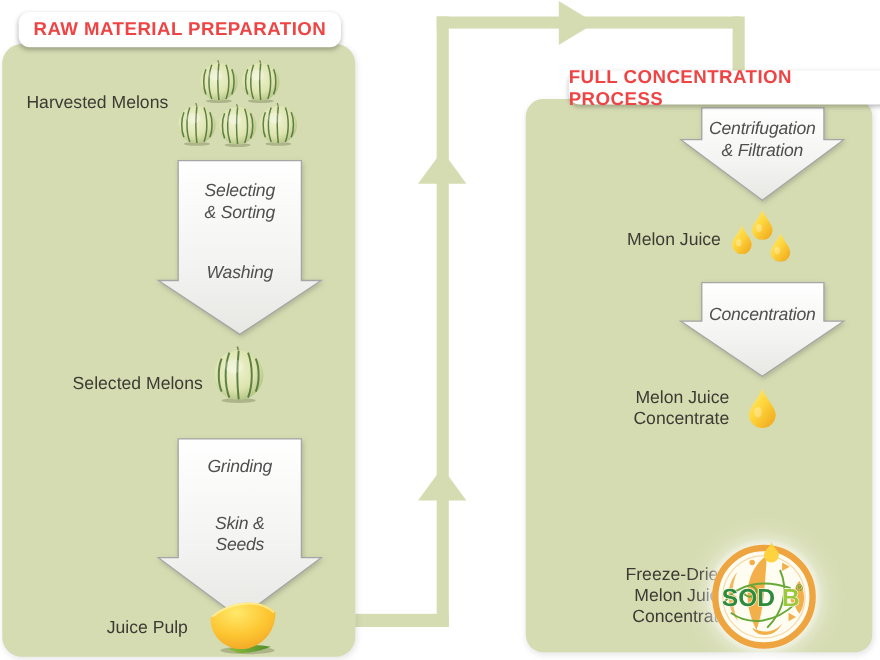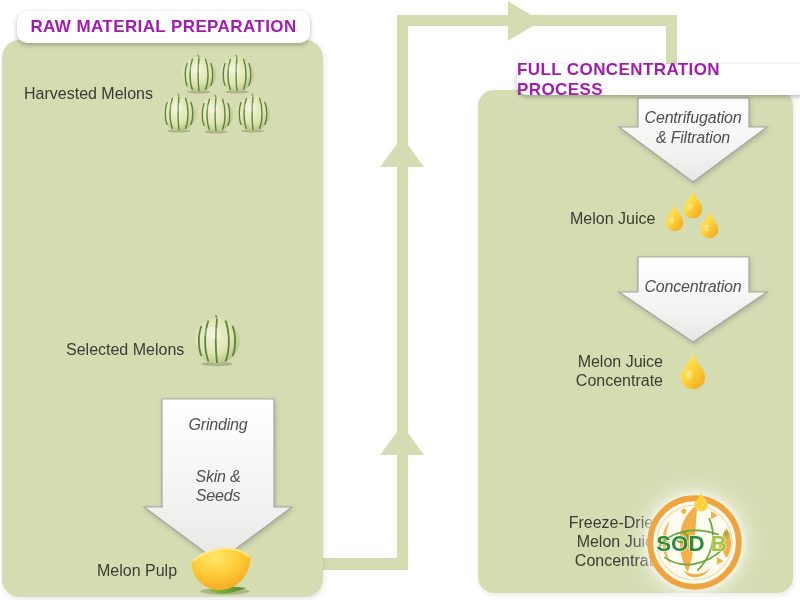--- a/index.html
+++ b/index.html
@@ -17,21 +17,21 @@
           border-left:33px solid #d6dcb2;}
 
   
   .panel{position:absolute;background:#d6dcb2;border-radius:18px;z-index:2;
          box-shadow:1px 2px 6px rgba(0,0,0,0.10);}
 
   
   .title-box{position:absolute;background:#ffffff;border-radius:10px;z-index:4;
              display:flex;align-items:center;justify-content:center;
              box-shadow:0 2px 5px rgba(0,0,0,0.28);}
-  .title-box span{font-weight:bold;font-size:17px;letter-spacing:.4px;color:#a21caf;}
+  .title-box span{font-weight:bold;font-size:17px;letter-spacing:.4px;color:#ef4444;}
 
   
   .label{position:absolute;z-index:3;font-weight:normal;font-size:16px;line-height:19px;
          color:#3c3b33;}
   .label.right{text-align:right;}
 
   
   .big-arrow{position:absolute;z-index:3;}
   .big-arrow svg{position:absolute;left:0;top:0;overflow:visible;
                  filter:drop-shadow(1.5px 2px 2.5px rgba(60,60,60,0.25));}
@@ -133,36 +133,44 @@
   <svg class="icon" style="left:160px;top:93px" width="38" height="40">
       <use href="#melon"></use>
     </svg>
   <svg class="icon" style="left:197px;top:94px" width="38" height="40">
       <use href="#melon"></use>
     </svg>
   <svg class="icon" style="left:234px;top:93px" width="38" height="40">
       <use href="#melon"></use>
     </svg>
 
+  <div class="big-arrow" style="left:143px;top:145px;width:150px;height:162px;">
+    <svg width="150" height="162" viewBox="0 0 150 162">
+      <polygon points="19,1 131,1 131,110 149,110 75,159 1,110 19,110" fill="url(#arrowGrad)" stroke="#a6a6a6" stroke-width="1.2"></polygon>
+    </svg>
+    <div class="arrow-line" style="top:20px">Selecting</div>
+    <div class="arrow-line" style="top:40px">&amp; Sorting</div>
+    <div class="arrow-line" style="top:95px">Washing</div>
+  </div>
 
   <div class="label" style="left:66px;top:340px;">Selected Melons</div>
   <svg class="icon" style="left:192px;top:314px" width="50" height="53">
       <use href="#melon"></use>
     </svg>
 
   <div class="big-arrow" style="left:143px;top:398px;width:150px;height:167px;">
     <svg width="150" height="167" viewBox="0 0 150 167">
       <polygon points="19,1 131,1 131,109 149,109 75,164 1,109 19,109" fill="url(#arrowGrad)" stroke="#a6a6a6" stroke-width="1.2"></polygon>
     </svg>
     <div class="arrow-line" style="top:18px">Grinding</div>
     <div class="arrow-line" style="top:70px">Skin &amp;</div>
     <div class="arrow-line" style="top:89px">Seeds</div>
   </div>
 
-  <div class="label" style="left:97px;top:561px;">Melon Pulp</div>
+  <div class="label" style="left:97px;top:561px;">Juice Pulp</div>
   <svg class="icon" style="left:186px;top:540px" width="70" height="56">
       <use href="#pulp"></use>
     </svg>
 
   <div class="panel" style="left:478px;top:90px;width:315px;height:503px;border-radius:16px;"></div>
   <div class="title-box" style="left:502px;top:64px;width:291px;height:31px;margin-left:15px;">
     <span>FULL CONCENTRATION PROCESS</span>
   </div>
 
   <div class="big-arrow" style="left:618px;top:97px;width:150px;height:87px;">

